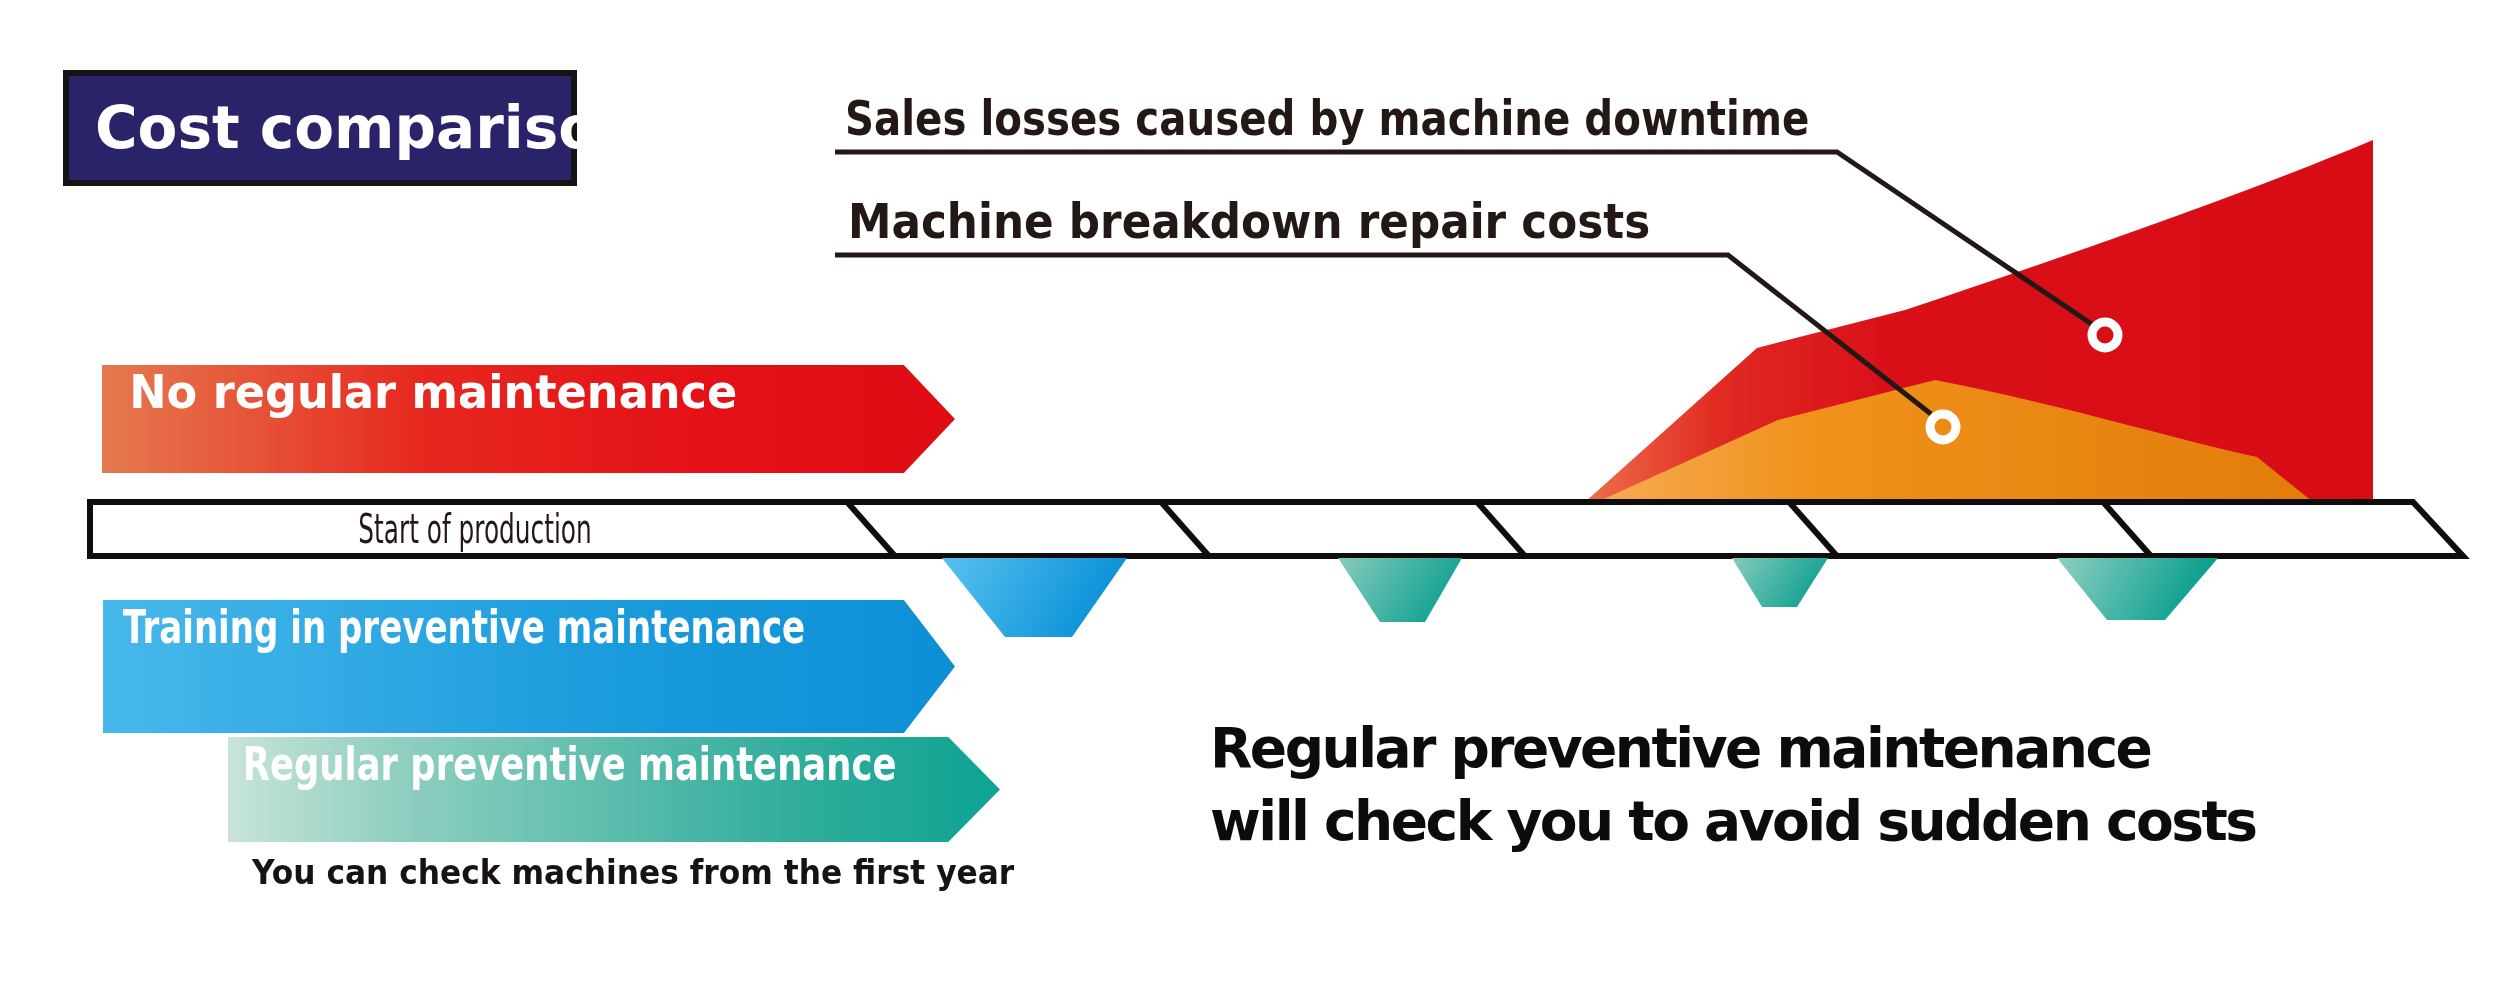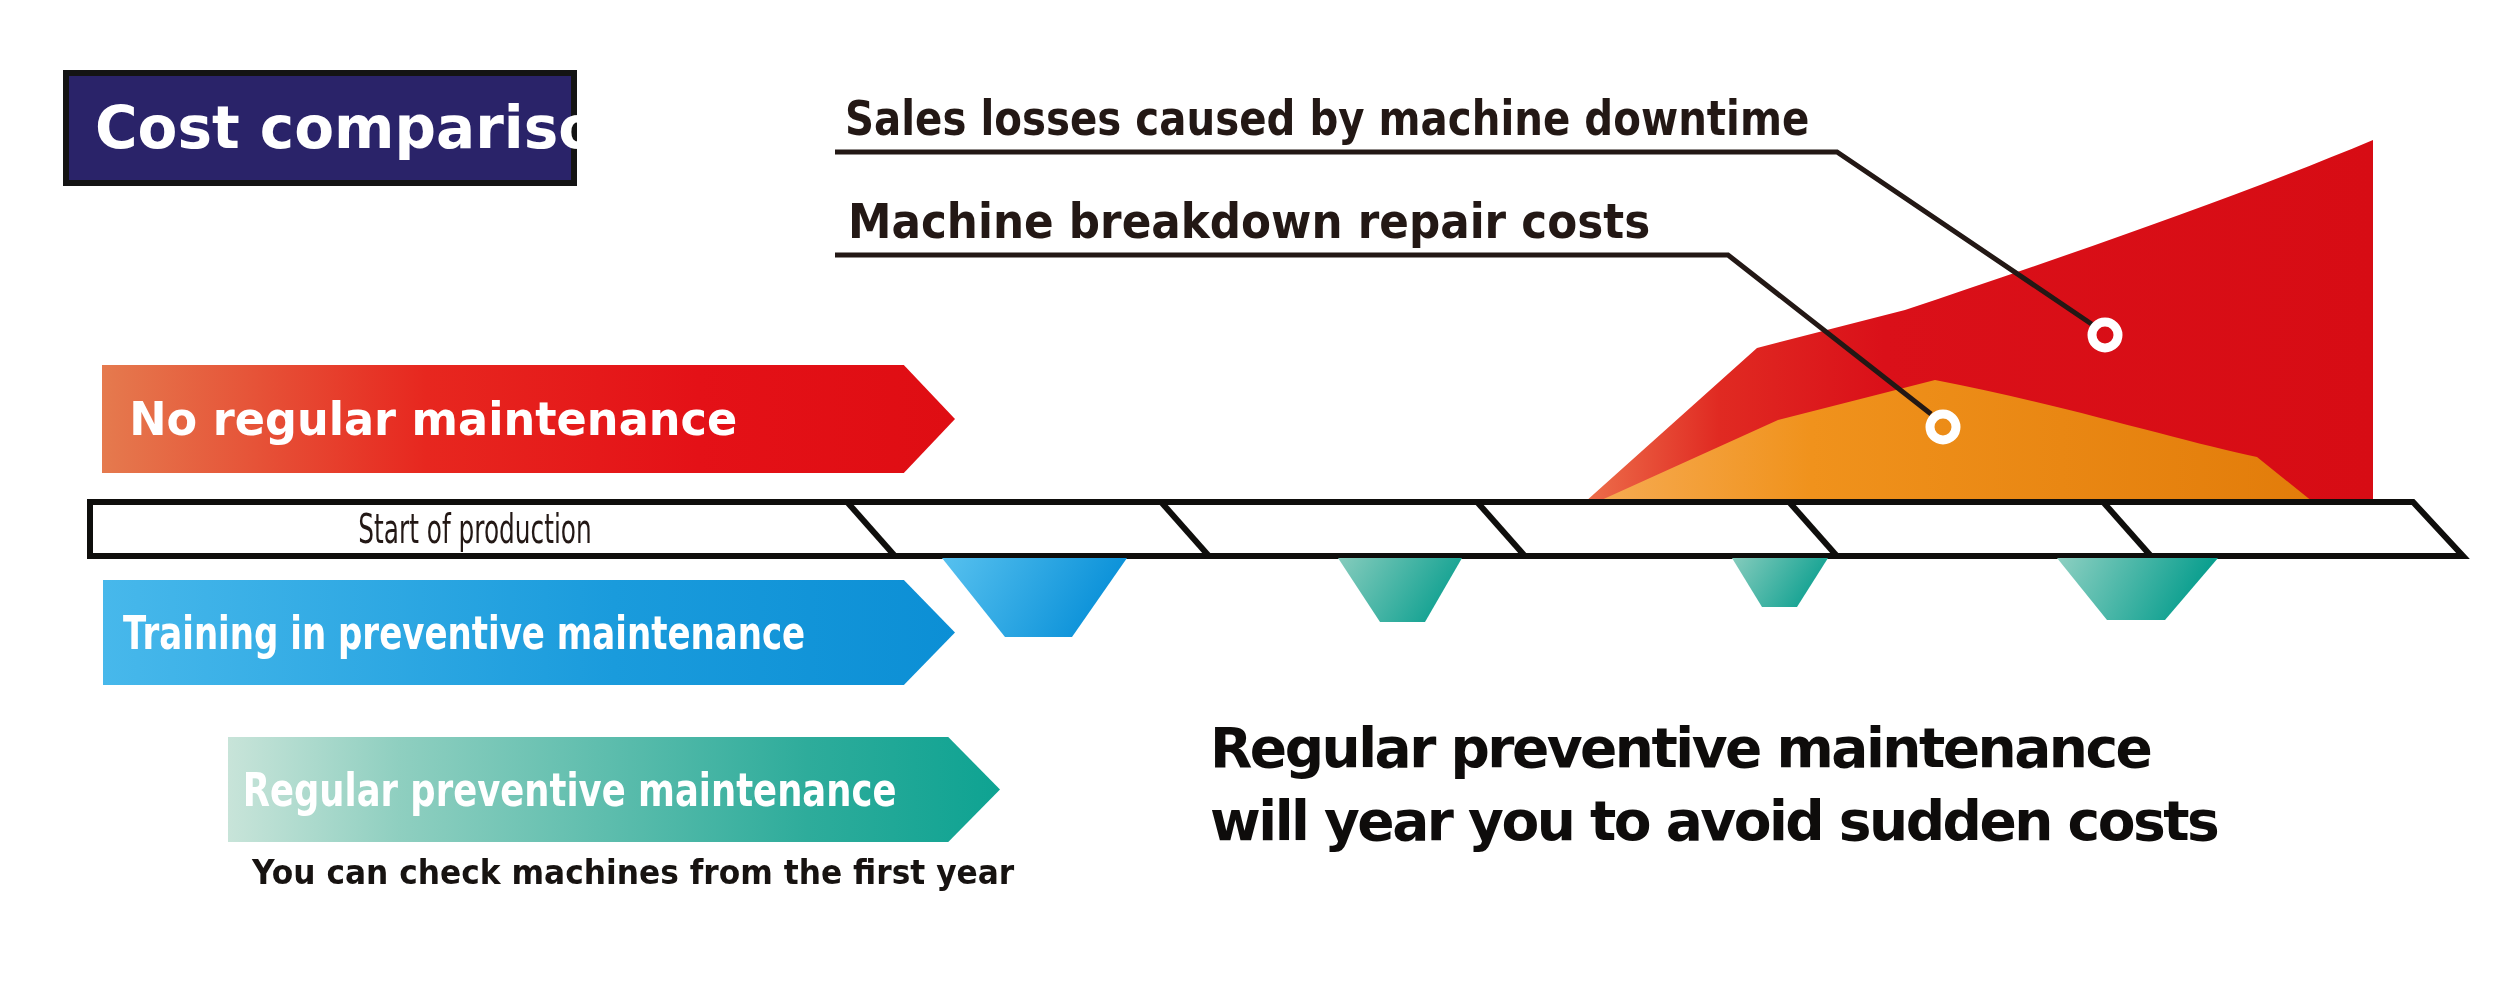--- a/index.html
+++ b/index.html
@@ -26,28 +26,28 @@
   .callout.c1{left:845px;top:92px;transform:scaleX(0.84);}
   .callout.c2{left:848px;top:195px;transform:scaleX(0.91);}
   
   .start-label{
     left:250px;top:508px;width:285px;height:42px;line-height:42px;
     font-size:40px;color:#231815;text-align:right;white-space:nowrap;
     transform:scaleX(0.62);transform-origin:right center;font-weight:500;
   }
   
   .banner{
-    display:flex;align-items:center;color:#fff;font-weight:bold;
+    display:flex;color:#fff;font-weight:bold;
   }
   .banner .bt{white-space:nowrap;transform-origin:left center;}
   .banner1{left:102px;top:365px;width:853px;height:108px;
     background:linear-gradient(90deg,#e57a4e 0%,#e7271f 38%,#e41117 70%,#df0d13 100%);
     clip-path:polygon(0 0,94% 0,100% 50%,94% 100%,0 100%);}
   .banner1 .bt{font-size:46px;padding-left:28px;transform:scaleX(0.97);}
-  .banner2{left:103px;top:580px;width:852px;height:105px;
+  .banner2{left:103px;top:600px;width:852px;height:133px;
     background:linear-gradient(90deg,#47b8eb 0%,#1a9bdc 60%,#0c8fd5 100%);
     clip-path:polygon(0 0,94% 0,100% 50%,94% 100%,0 100%);}
   .banner2 .bt{font-size:46px;padding-left:27px;transform:scaleX(0.74);}
   .banner3{left:228px;top:737px;width:772px;height:105px;
     background:linear-gradient(90deg,#c8e4d9 0%,#8fcfc0 22%,#2eac9b 75%,#0ea392 100%);
     clip-path:polygon(0 0,93.3% 0,100% 50%,93.3% 100%,0 100%);}
   .banner3 .bt{font-size:46px;padding-left:19px;transform:scaleX(0.77);}
   
   .note{
     left:252px;top:852px;font-size:34px;font-weight:bold;color:#171311;
@@ -138,14 +138,14 @@
   <span class="bt">Training in preventive maintenance</span>
 </div>
 <div class="abs banner banner3">
   <span class="bt">Regular preventive maintenance</span>
 </div>
 
 <div class="abs note">You can check machines from the first year</div>
 
 <div class="abs message">
   <div class="ln">Regular preventive maintenance</div>
-  <div class="ln">will year you to avoid sudden costs</div>
+  <div class="ln">will check you to avoid sudden costs</div>
 </div>
 
 </body></html>

